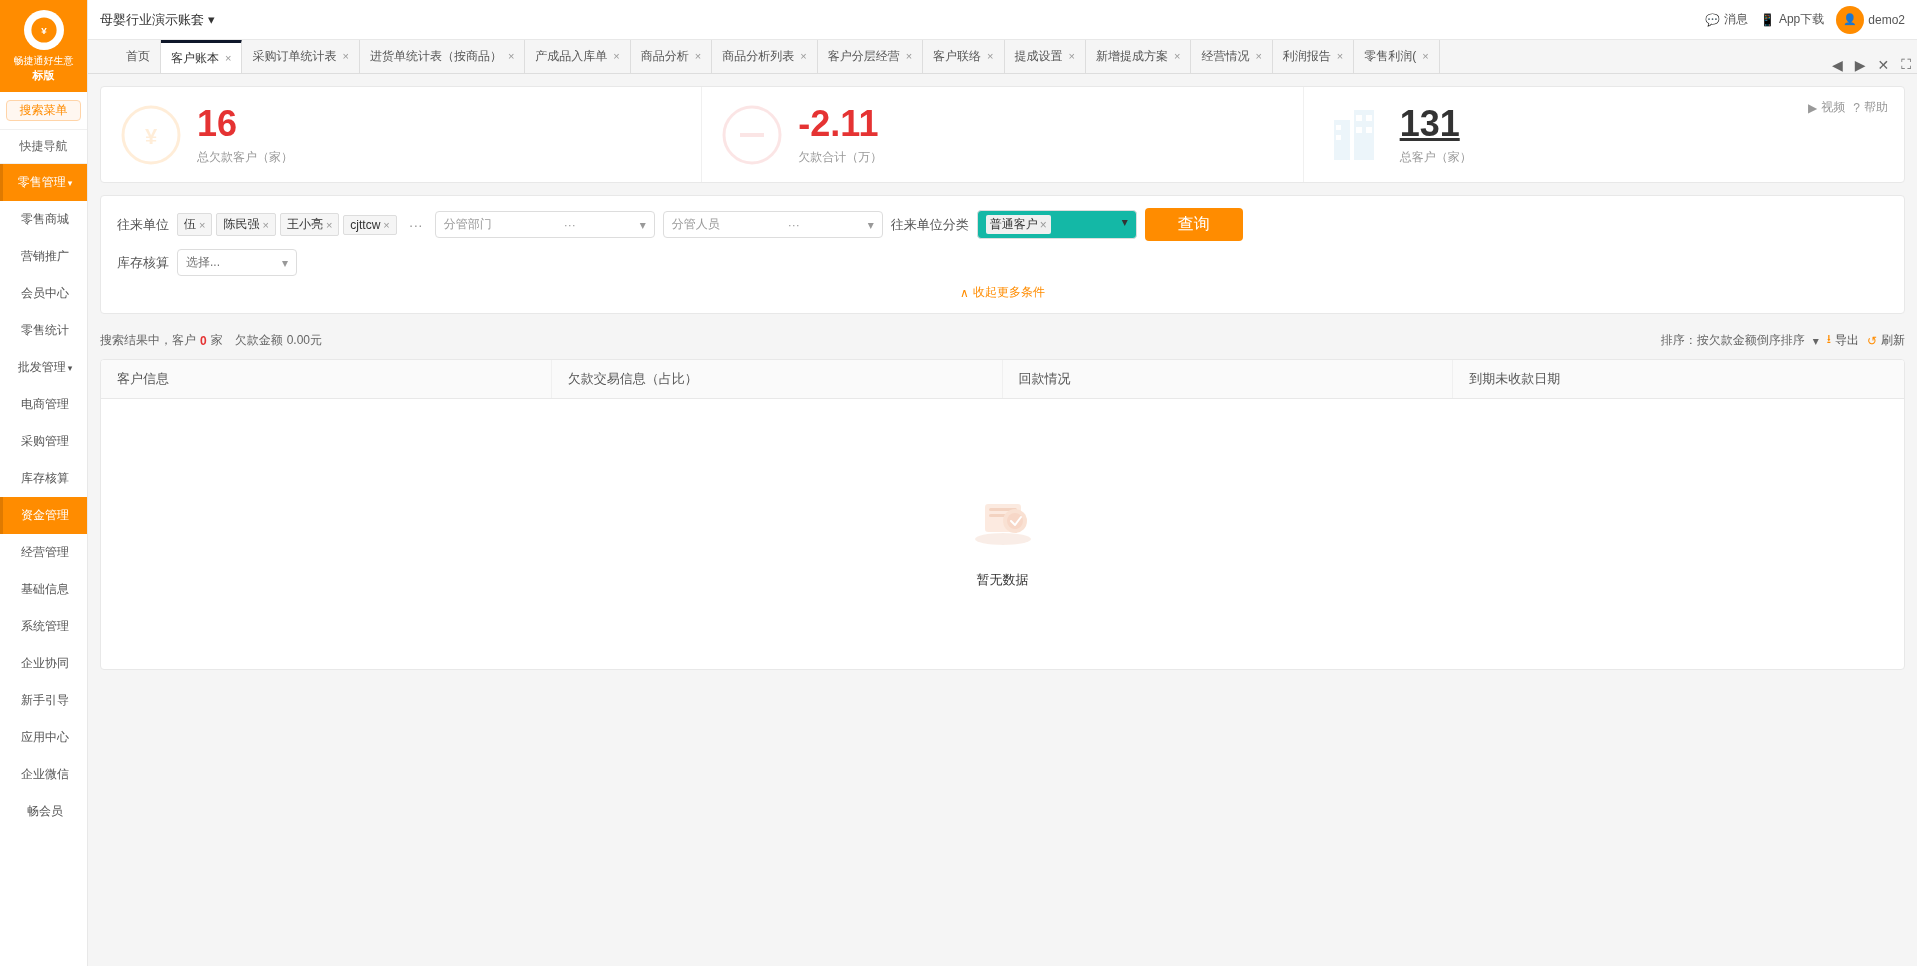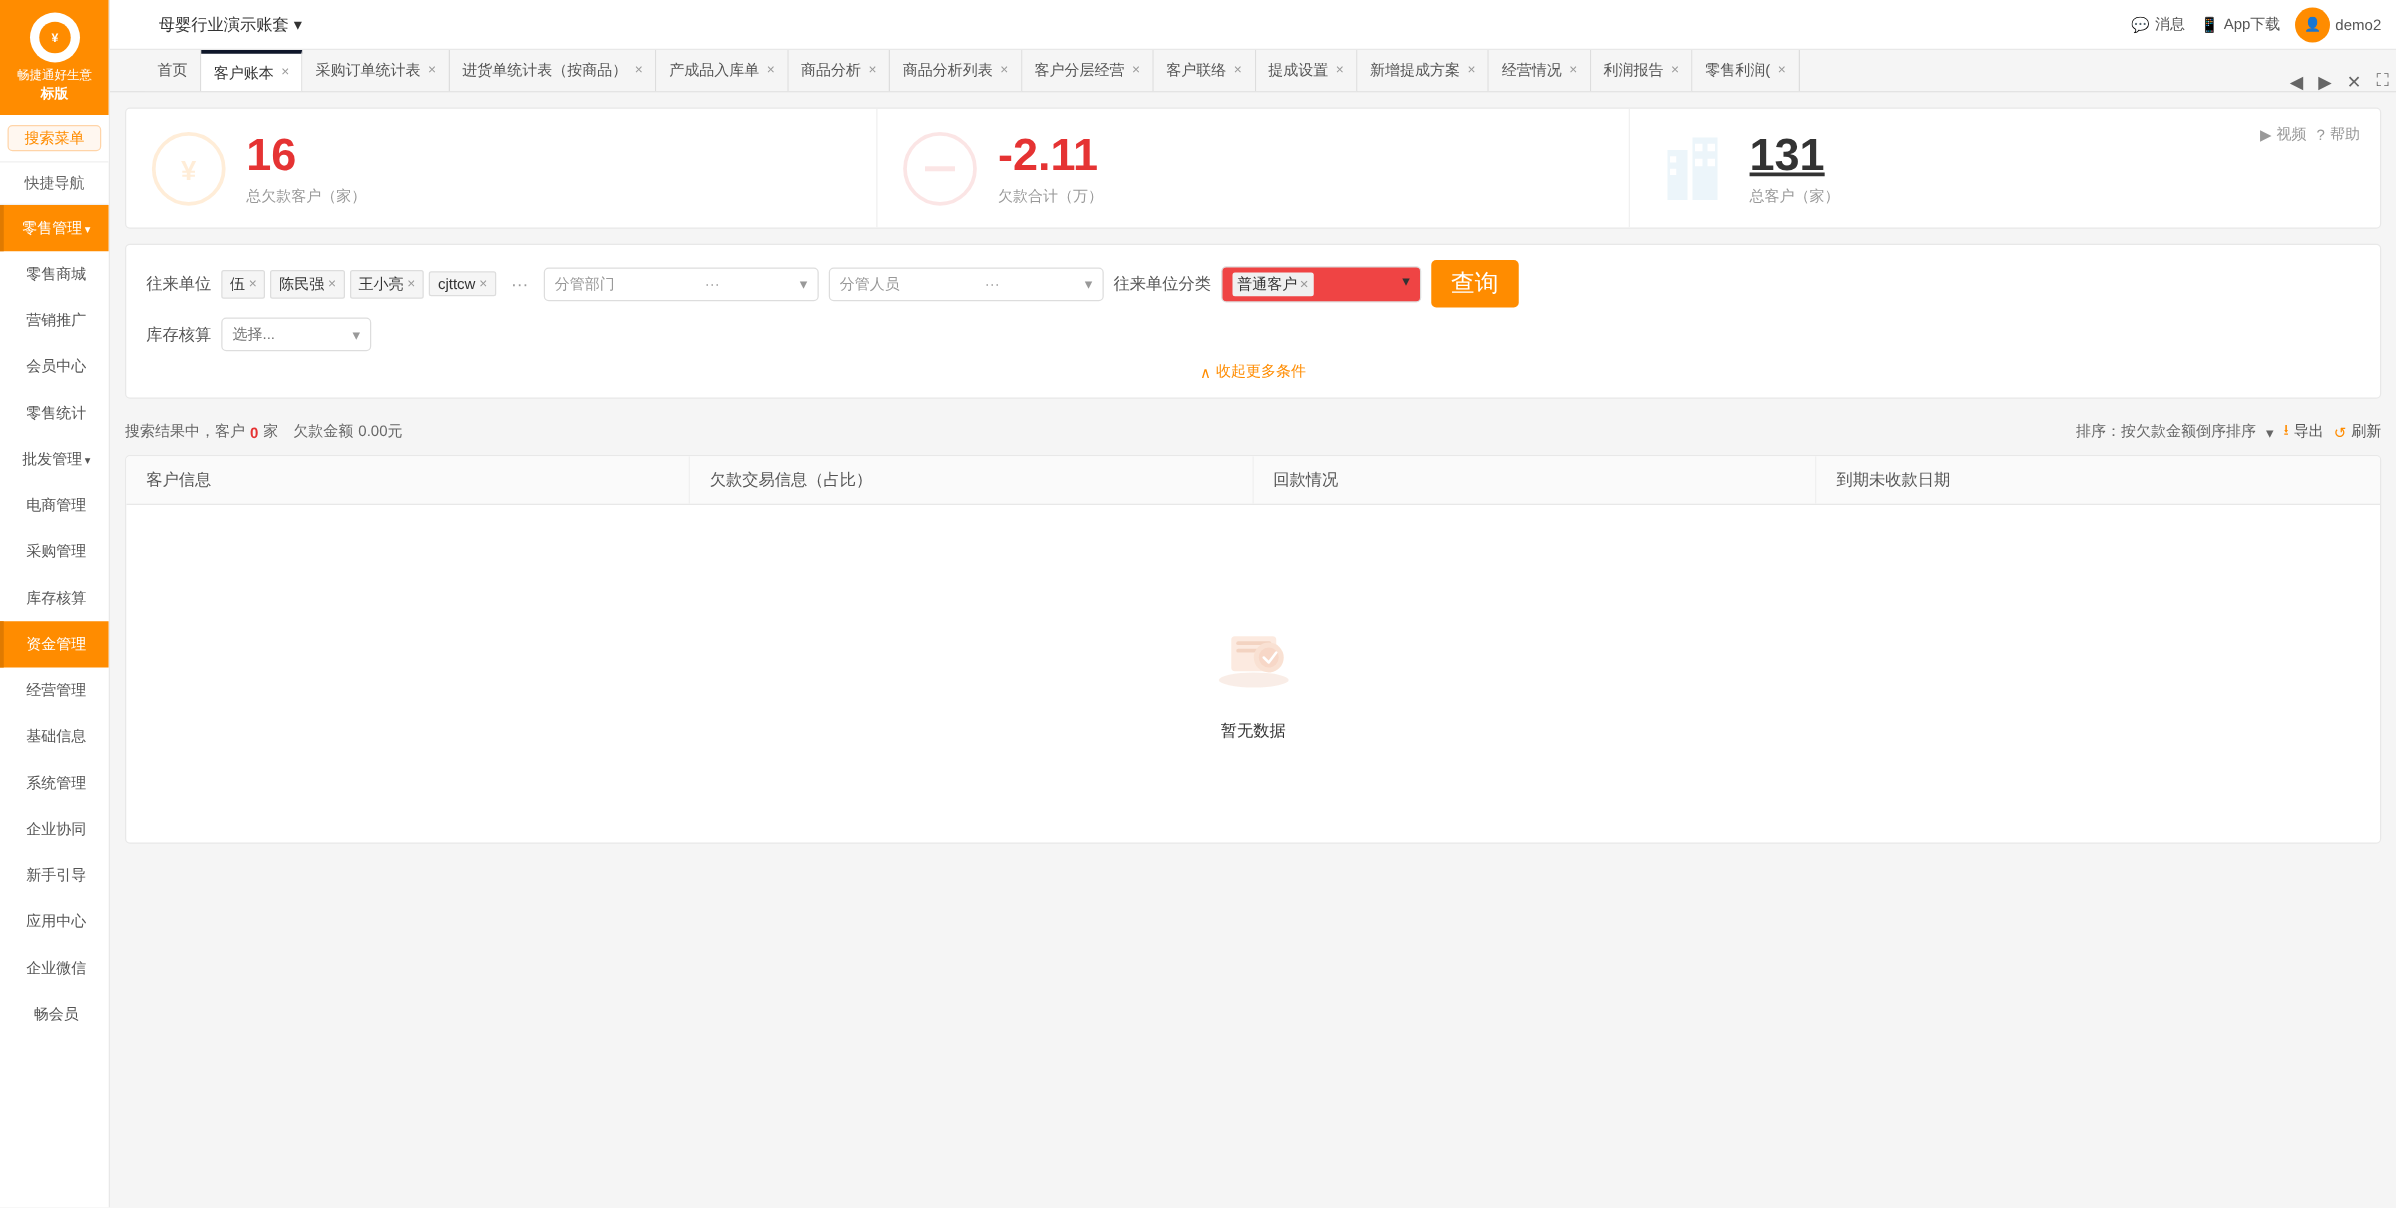--- a/index.html
+++ b/index.html
@@ -16,21 +16,21 @@
     .sidebar-item { padding: 10px 4px; text-align: center; font-size: 12px; color: #555; cursor: pointer; border-left: 3px solid transparent; }
     .sidebar-item.active { background: #ff8c00; color: #fff; border-left: 3px solid #e07a00; }
     .sidebar-item.has-sub { display: flex; align-items: center; justify-content: center; gap: 2px; }
     .sidebar-item.has-sub .arrow { font-size: 9px; }
 
     
     .main { flex: 1; display: flex; flex-direction: column; height: 100vh; overflow: hidden; }
 
     
     .topbar { background: #fff; border-bottom: 1px solid #e8e8e8; display: flex; align-items: center; justify-content: space-between; padding: 0 12px; height: 40px; flex-shrink: 0; }
-    .topbar-left { display: flex; align-items: center; gap: 8px; margin-left: 27px; }
+    .topbar-left { display: flex; align-items: center; gap: 8px; }
     .topbar-selector { font-size: 13px; color: #333; display: flex; align-items: center; gap: 4px; cursor: pointer; }
     .topbar-right { display: flex; align-items: center; gap: 12px; font-size: 12px; color: #555; }
     .topbar-right-item { display: flex; align-items: center; gap: 4px; cursor: pointer; }
     .user-avatar { width: 28px; height: 28px; background: #ff8c00; border-radius: 50%; display: flex; align-items: center; justify-content: center; color: #fff; font-size: 11px; }
 
     
     .tabbar { background: #f5f5f5; border-bottom: 1px solid #ddd; display: flex; align-items: flex-end; height: 34px; overflow-x: hidden; flex-shrink: 0; padding-left: 28px; }
     .tab-item { display: flex; align-items: center; gap: 4px; padding: 0 10px; height: 34px; font-size: 12px; color: #555; cursor: pointer; border-right: 1px solid #ddd; white-space: nowrap; background: #f5f5f5; flex-shrink: 0; }
     .tab-item.active { background: #fff; color: #333; border-top: 4px solid #0f172a; }
     .tab-item .close-x { font-size: 11px; color: #999; margin-left: 2px; }
@@ -60,21 +60,21 @@
     .filter-row:last-child { margin-bottom: 0; }
     .filter-label { font-size: 13px; color: #555; white-space: nowrap; }
     .filter-tags { display: flex; align-items: center; gap: 4px; flex-wrap: wrap; }
     .filter-tag { display: flex; align-items: center; gap: 3px; background: #f5f5f5; border: 1px solid #ddd; border-radius: 2px; padding: 2px 6px; font-size: 12px; cursor: pointer; }
     .filter-tag .tag-x { color: #999; font-size: 11px; cursor: pointer; }
     .filter-more { color: #999; cursor: pointer; font-size: 14px; padding: 2px 4px; }
     .filter-select { display: flex; align-items: center; border: 1px solid #ddd; border-radius: 4px; padding: 4px 8px; min-width: 180px; cursor: pointer; background: #fff; font-size: 12px; color: #999; }
     .filter-select .arrow { margin-left: auto; color: #999; }
     .filter-select-wide { min-width: 220px; }
     .filter-select-narrow { min-width: 120px; }
-    .filter-category { display: flex; border: 1px solid #ddd; border-radius: 4px; padding: 4px 8px; min-width: 160px; cursor: pointer; background: #ef4444; font-size: 12px; }
+    .filter-category { display: flex; border: 1px solid #ddd; border-radius: 4px; padding: 4px 8px; min-width: 160px; cursor: pointer; background: #14b8a6; font-size: 12px; }
     .filter-category-tag { background: #f0f0f0; border-radius: 2px; padding: 1px 4px; font-size: 12px; display: flex; align-items: center; gap: 2px; }
     .collapse-btn { display: flex; align-items: center; gap: 4px; color: #ff8c00; font-size: 12px; cursor: pointer; margin: 4px auto 0; text-align: center; width: fit-content; }
 
     
     .result-bar { display: flex; align-items: center; justify-content: space-between; padding: 8px 0; font-size: 12px; color: #666; }
     .result-bar-left { display: flex; align-items: center; gap: 4px; }
     .result-bar-right { display: flex; align-items: center; gap: 8px; }
     .result-bar-action { display: flex; align-items: center; gap: 4px; cursor: pointer; color: #555; }
     .result-bar-action .icon { color: #ff8c00; }
 
@@ -325,21 +325,21 @@
 
         <span class="filter-label">往来单位分类</span>
         <div class="filter-category">
           <span class="filter-category-tag">
             <span>普通客户</span>
             <span style="cursor:pointer;color:#999;">×</span>
           </span>
           <span class="arrow" style="margin-left:auto;">▾</span>
         </div>
 
-        <button style="background:#ff8c00;color:#fff;border:none;border-radius:4px;padding:6px 16px;font-size:19px;cursor:pointer;">查询</button>
+        <button style="background:#ff8c00;color:#fff;border:none;border-radius:4px;padding:6px 33px;font-size:16px;cursor:pointer;">查询</button>
       </div>
       <div class="filter-row">
         <span class="filter-label">库存核算</span>
         <div class="filter-select filter-select-narrow">
           <span style="color:#737373;">选择...</span>
           <span class="arrow">▾</span>
         </div>
       </div>
       <div style="text-align:center;">
         <div class="collapse-btn">

